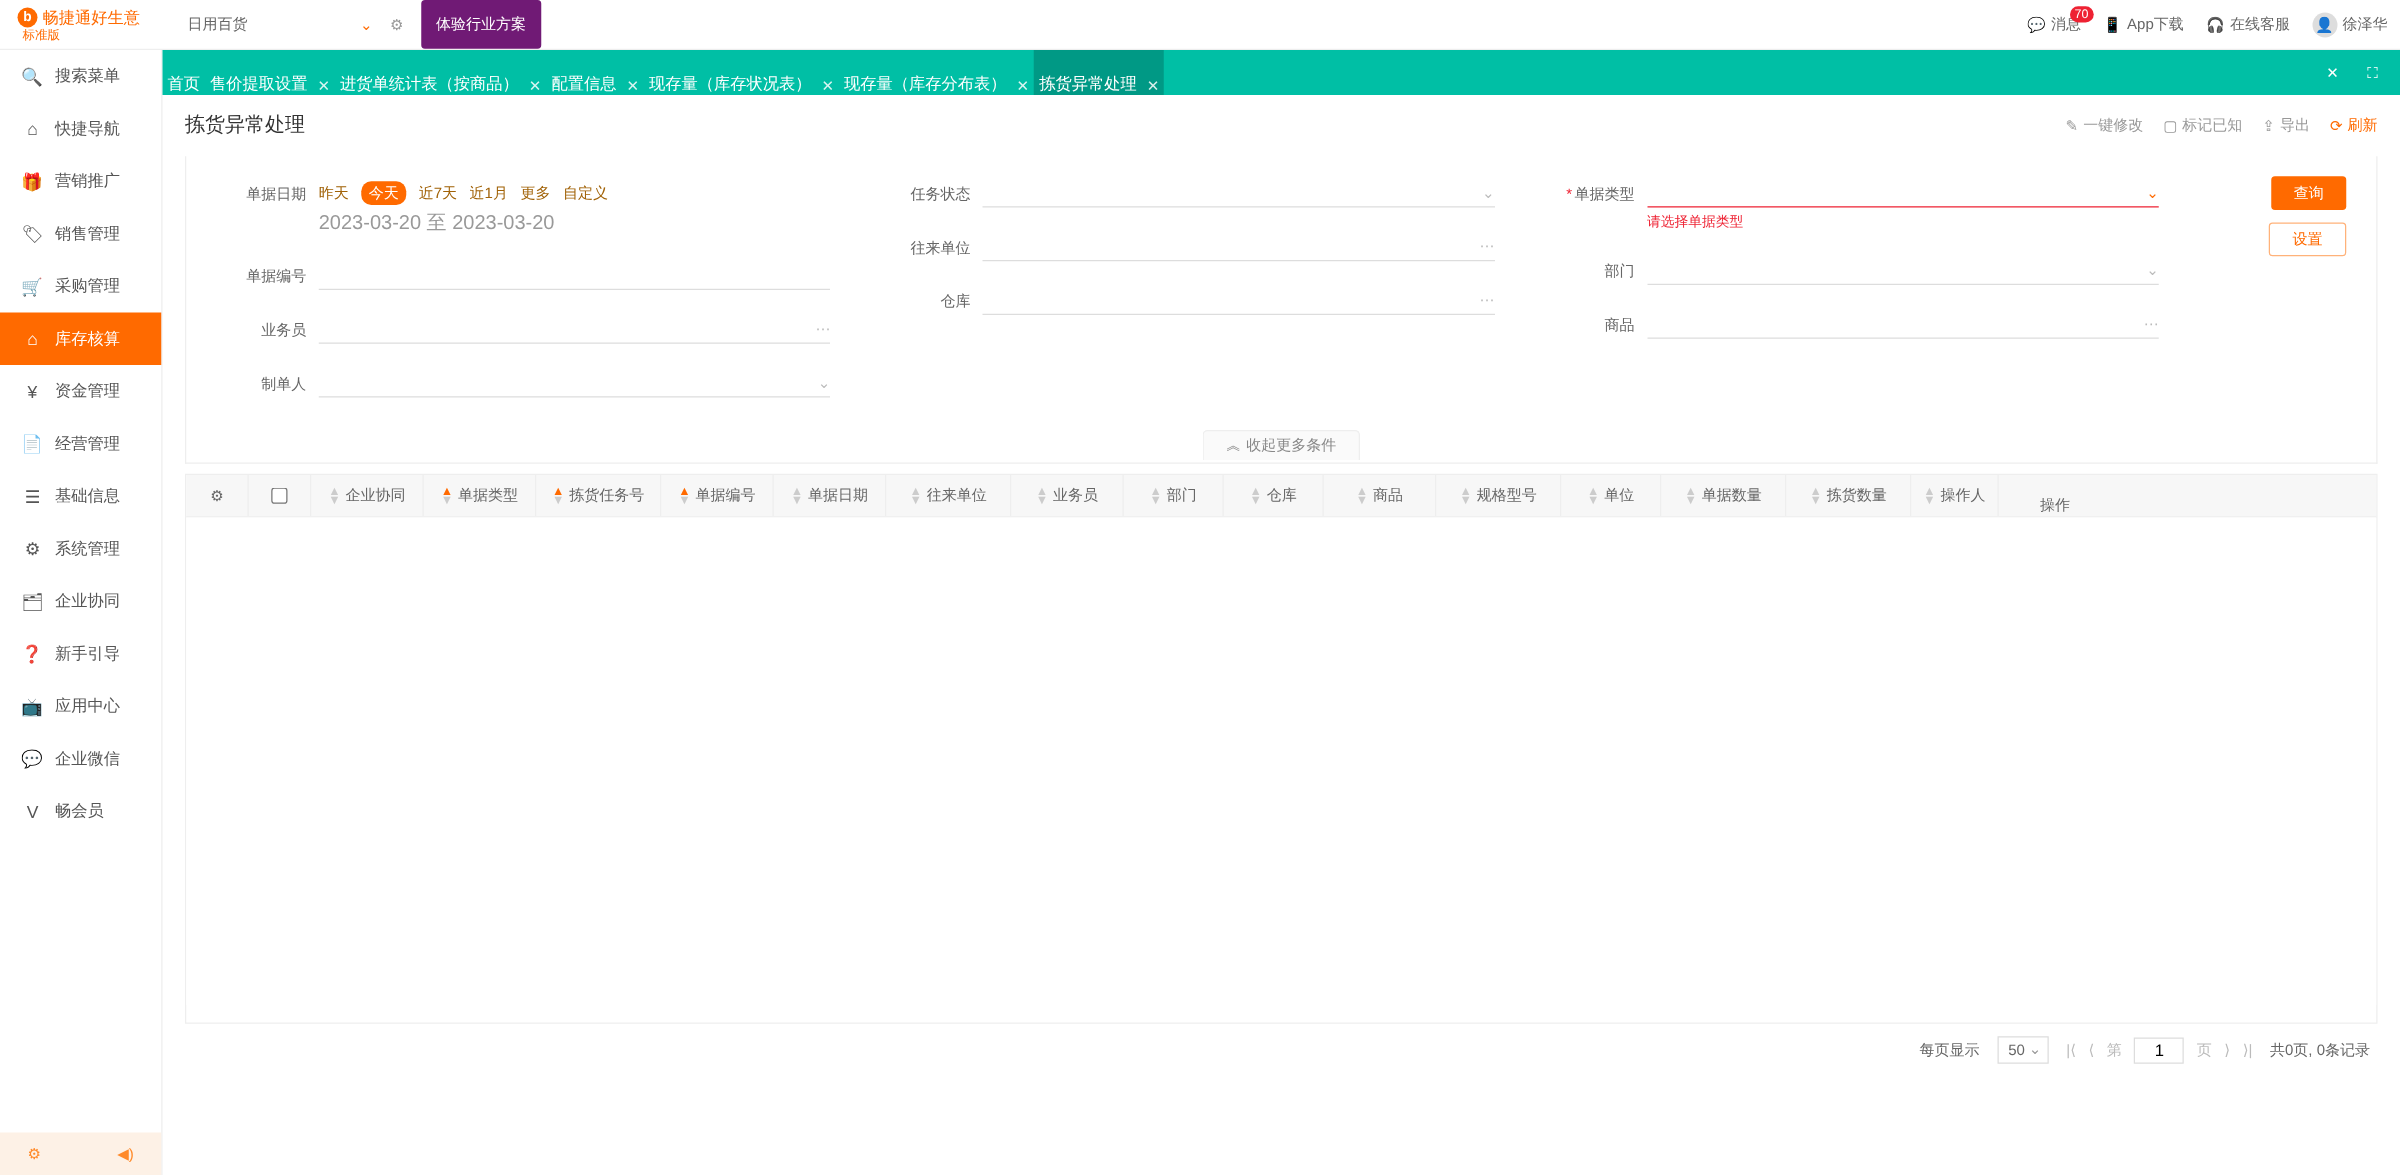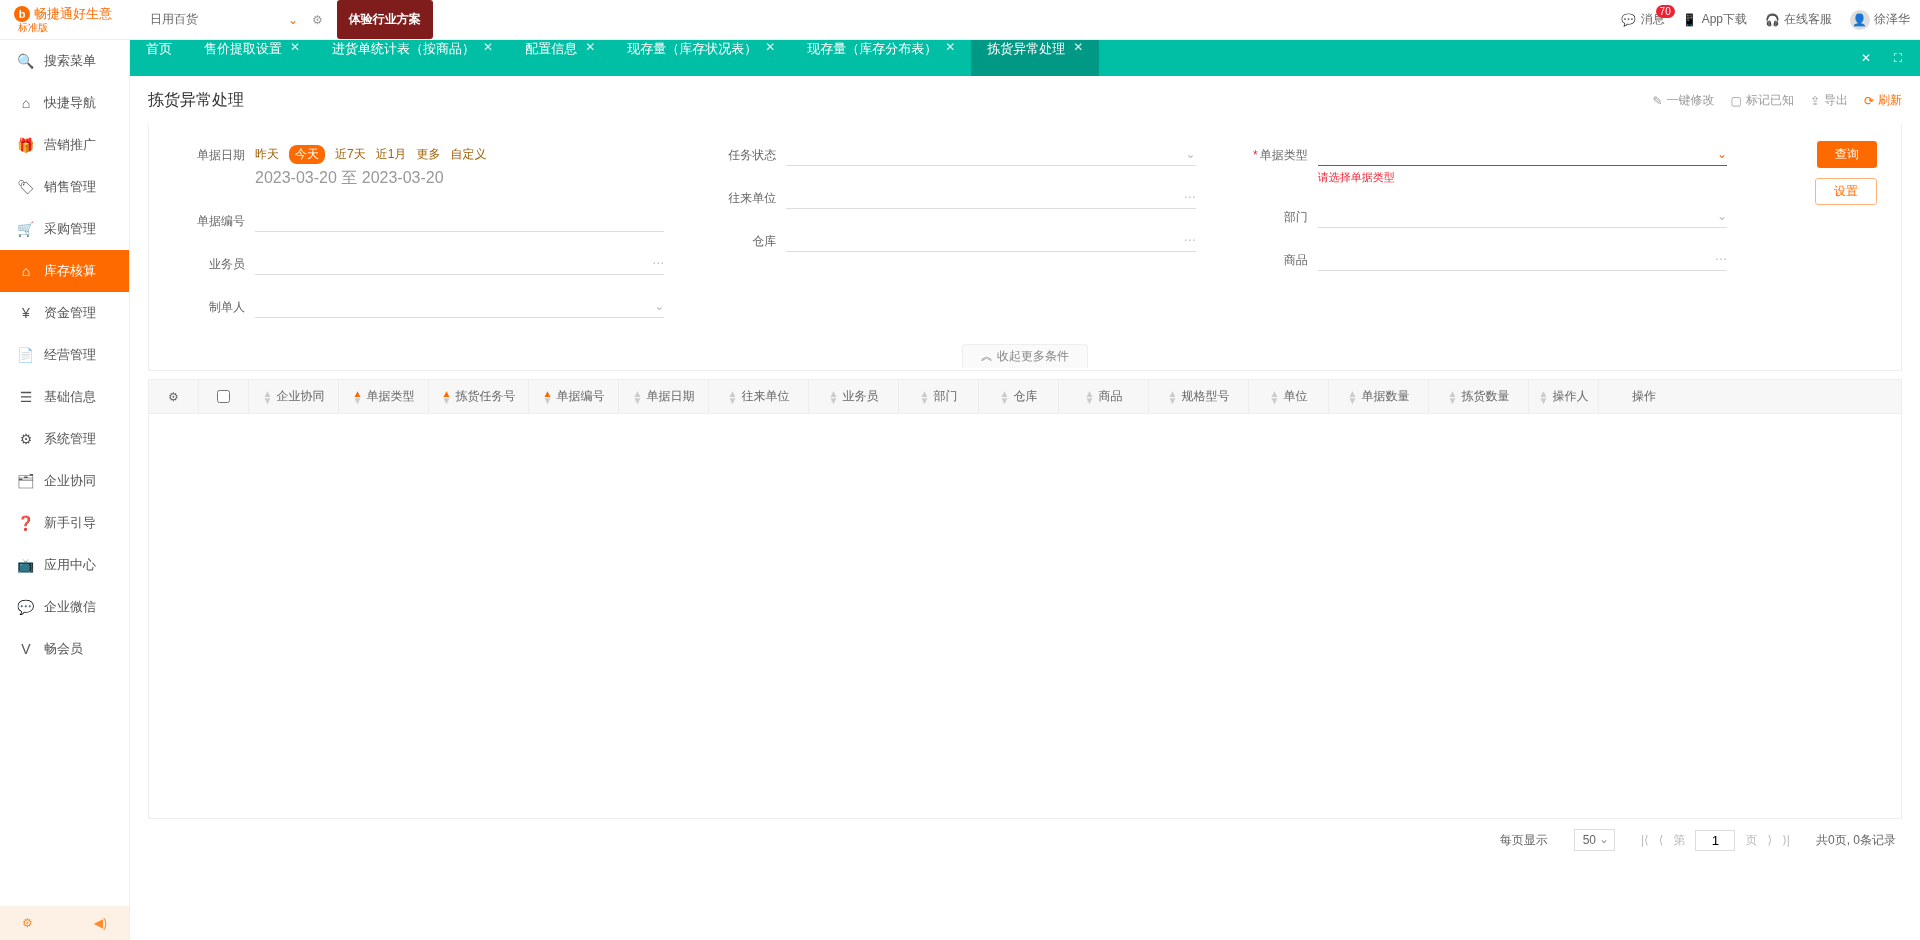--- a/index.html
+++ b/index.html
@@ -9,21 +9,21 @@
 
 .topbar { height: 40px; display: flex; align-items: center; padding: 0 10px; border-bottom: 1px solid #eee; }
 .logo-area { width: 120px; display: flex; flex-direction: column; align-items: flex-start; padding-left: 4px;}
 .logo-row { display: flex; align-items: center; gap: 4px; }
 .logo-icon { width: 16px; height: 16px; background: #ff6a00; border-radius: 50%; display:flex; align-items:center; justify-content:center; color:#fff; font-weight:bold; font-size:11px;}
 .logo-text { color: #ff6a00; font-size: 13px; font-weight: 500; }
 .logo-sub { color: #ff6a00; font-size: 10px; margin-left: 4px; margin-top:-2px;}
 .store-select { margin-left: 20px; display: flex; align-items: center; gap: 90px; color: #666; cursor:pointer;}
 .store-select .chev { color: #ff6a00; }
 .gear-top { margin-left: 14px; color: #999; cursor:pointer;}
-.trial-btn { margin-left: 14px; background: #7f1d1d; color: #fff; border: none; padding: 11px 12px; border-radius: 3px; font-size: 12px; cursor:pointer;font-weight:bold;}
+.trial-btn { margin-left: 14px; background: #701a75; color: #fff; border: none; padding: 11px 12px; border-radius: 3px; font-size: 12px; cursor:pointer;}
 .topbar-spacer { flex: 1; }
 .top-actions { display: flex; align-items: center; gap: 18px; color: #666; }
 .top-action { display: flex; align-items: center; gap: 4px; cursor:pointer; position:relative;}
 .badge { position:absolute; top:-6px; right:-10px; background:#e23; color:#fff; border-radius:8px; font-size:10px; padding:0 4px; line-height:13px;}
 .avatar { width: 20px; height: 20px; background: #ddd; border-radius: 50%; display:inline-flex; align-items:center; justify-content:center;}
 
 
 .body { flex:1; display:flex; min-height:0;}
 
 
@@ -32,21 +32,21 @@
 .side-item { display:flex; align-items:center; gap:10px; padding:12px 18px; color:#555; cursor:pointer; font-size:13px;}
 .side-item.active { background:#ff6a00; color:#fff; }
 .side-footer { height:34px; background:#fdf1e6; display:flex; align-items:center; justify-content:space-between; padding:0 22px; color:#ff8a2a;}
 .side-ic { width:16px; height:16px; display:inline-flex; align-items:center; justify-content:center; font-size:14px;}
 
 
 .main { flex:1; display:flex; flex-direction:column; min-width:0;}
 
 
 .tabs { height:36px; background:#00bfa5; display:flex; align-items:stretch; color:#fff; }
-.tab { display:flex; align-items:flex-start; padding:0 16px; gap:6px; cursor:pointer; font-size:13px; white-space:nowrap;}
+.tab { display:flex; align-items:flex-end; padding:0 4px; gap:6px; cursor:pointer; font-size:13px; white-space:nowrap;}
 .tab.active { background:#009985; }
 .tab .x { font-size:12px; opacity:.85; margin-left:2px;}
 .tabs-spacer { flex:1; }
 .tabs-actions { display:flex; align-items:center; padding:0 8px; gap:4px;}
 .tabs-actions .tbtn { width:28px; height:28px; display:flex; align-items:center; justify-content:center; cursor:pointer; border-radius:2px;}
 
 
 .page-head { display:flex; align-items:center; padding:14px 18px 10px; }
 .page-title { font-size:16px; color:#333; font-weight:500;}
 .page-head-spacer { flex:1;}
@@ -75,32 +75,32 @@
 .action-col { display:flex; flex-direction:column; gap:10px; align-items:flex-end; padding-top:10px;}
 .btn-primary { background:#ff6a00; color:#fff; border:none; padding:5px 18px; border-radius:3px; cursor:pointer; font-size:12px;}
 .btn-outline { background:#fff; color:#ff6a00; border:1px solid #ffb27a; padding:4px 18px; border-radius:3px; cursor:pointer; font-size:12px;}
 .collapse-bar { text-align:center; margin-top:4px;}
 .collapse-pill { display:inline-flex; align-items:center; gap:4px; border:1px solid #eee; border-bottom:none; background:#fafafa; padding:3px 18px; border-radius:4px 4px 0 0; color:#888; cursor:pointer; font-size:12px;}
 
 
 .table-wrap { margin:8px 18px 0; border:1px solid #eee; position:relative; height:440px; display:flex; flex-direction:column;}
 .thead { display:flex; background:#f7f7f7; border-bottom:1px solid #eee; height:34px; align-items:stretch;}
 .th { display:flex; align-items:center; justify-content:center; gap:4px; color:#666; font-size:12px; border-right:1px solid #eee; padding:0 6px; position:relative;}
-.th:last-child{border-right:none;}
+.th:last-child{border-right:none;align-items:flex-end;}
 .sort { color:#ccc; font-size:10px; display:flex; flex-direction:column; line-height:7px;}
 .sort .up.on,.sort .dn.on{ color:#ff6a00;}
 .th.gear{ flex:0 0 50px;}
 .th.chk{ flex:0 0 50px;}
 .th input[type=checkbox]{ cursor:pointer;}
 .tbody { flex:1; overflow:auto; background:#fff;}
 .hscroll { height:14px; overflow-x:auto; overflow-y:hidden;}
 .hscroll-inner{ height:1px; width:2200px;}
 
 
-.pager { display:flex; align-items:center; justify-content:flex-end; gap:26px; padding:10px 24px; color:#666; font-size:12px;}
+.pager { display:flex; align-items:center; justify-content:flex-end; gap:14px; padding:10px 24px; color:#666; font-size:12px;}
 .pager .sel { border:1px solid #ddd; padding:3px 18px 3px 8px; position:relative; cursor:pointer;}
 .pager .sel::after{ content:"⌄"; position:absolute; right:5px; top:2px; color:#999;}
 .pager .nav { display:flex; align-items:center; gap:10px; color:#bbb;}
 .pager .nav .pg-input{ width:40px; border:1px solid #ddd; text-align:center; padding:2px;}
 .pager .nav span{cursor:pointer;}
 
 ::-webkit-scrollbar{height:12px;width:12px;}
 ::-webkit-scrollbar-thumb{background:#c9c9c9;border-radius:6px;}
 ::-webkit-scrollbar-track{background:#f0f0f0;}
 </style>

